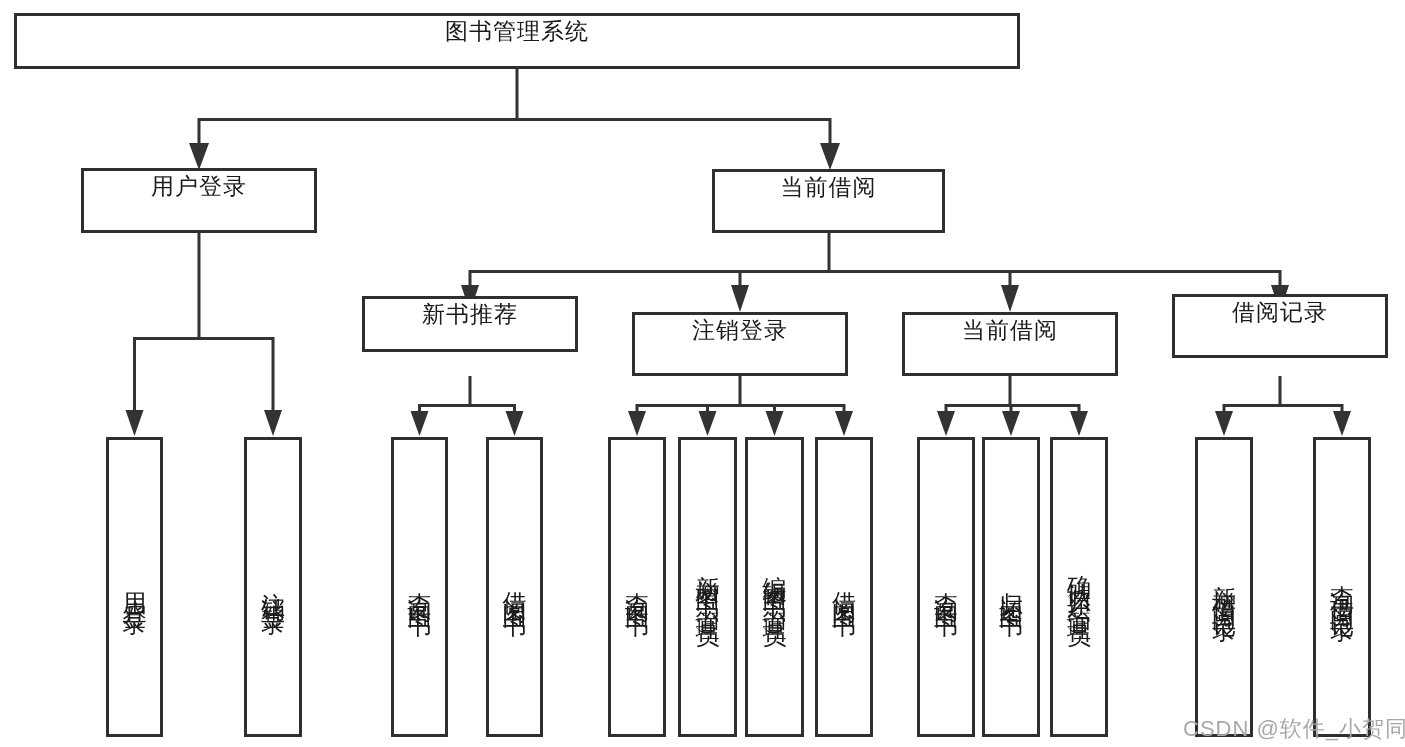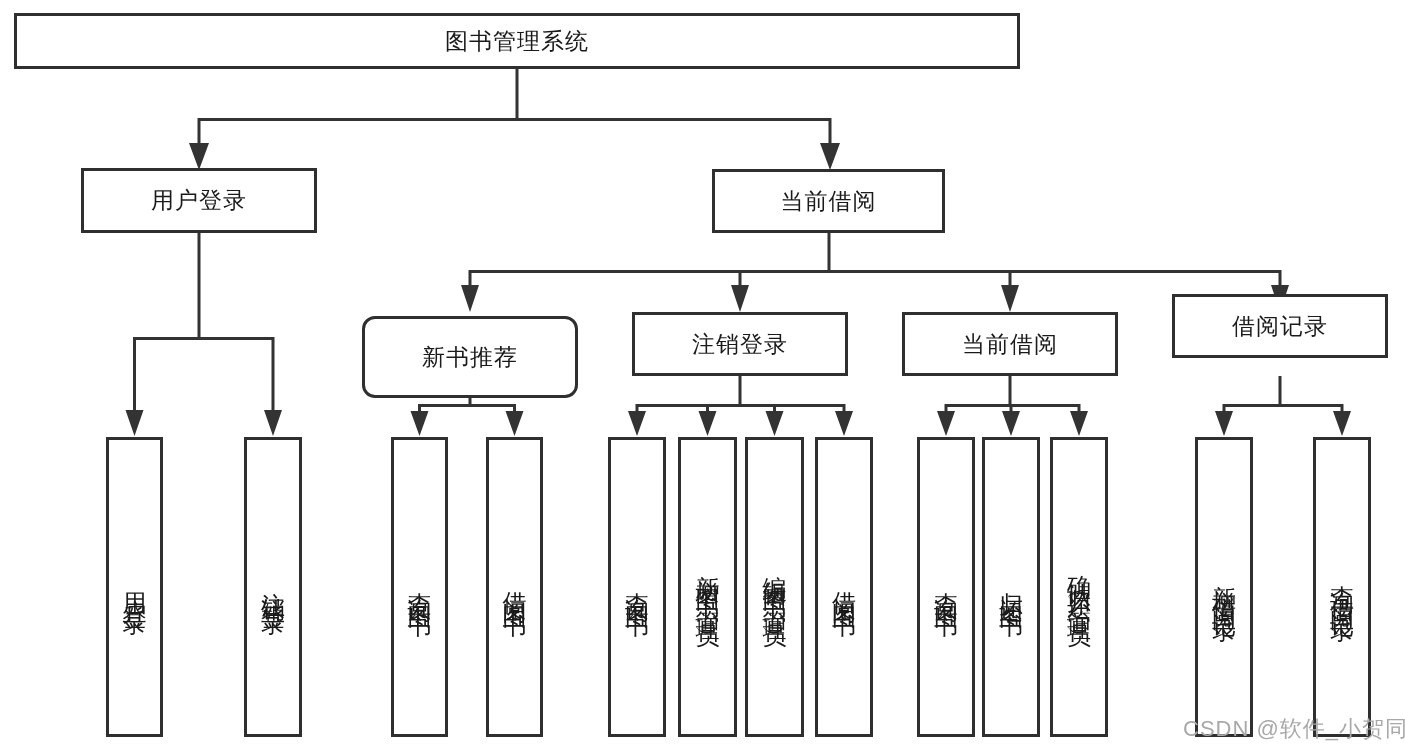--- a/index.html
+++ b/index.html
@@ -21,21 +21,20 @@
     position: absolute;
     left: 0; top: 0;
     width: 1405px; height: 747px;
     pointer-events: none;
   }
   .node {
     position: absolute;
     background: #ffffff;
     border: 3px solid #2f2f2f;
     display: flex;
-    align-items: center;
     justify-content: center;
     font-size: 23px;
     letter-spacing: 1px;
     color: #1a1a1a;
     white-space: nowrap;
   }
   .vbox {
     position: absolute;
     top: 437px;
     height: 300px;
@@ -116,21 +115,21 @@
     <span>图书管理系统</span>
   </div>
 
   <div class="node" style="left:81px; top:168px; width:236px; height:65px;">
     <span>用户登录</span>
   </div>
   <div class="node" style="left:712px; top:169px; width:233px; height:64px;">
     <span>当前借阅</span>
   </div>
 
-  <div class="node" style="left:362px; top:316px; width:216px; height:82px;border-radius:13px;">
+  <div class="node" style="left:362px; top:296px; width:216px; height:56px;">
     <span>新书推荐</span>
   </div>
   <div class="node" style="left:632px; top:312px; width:216px; height:64px;">
     <span>注销登录</span>
   </div>
   <div class="node" style="left:902px; top:312px; width:216px; height:64px;">
     <span>当前借阅</span>
   </div>
   <div class="node" style="left:1172px; top:294px; width:216px; height:64px;">
     <span>借阅记录</span>

